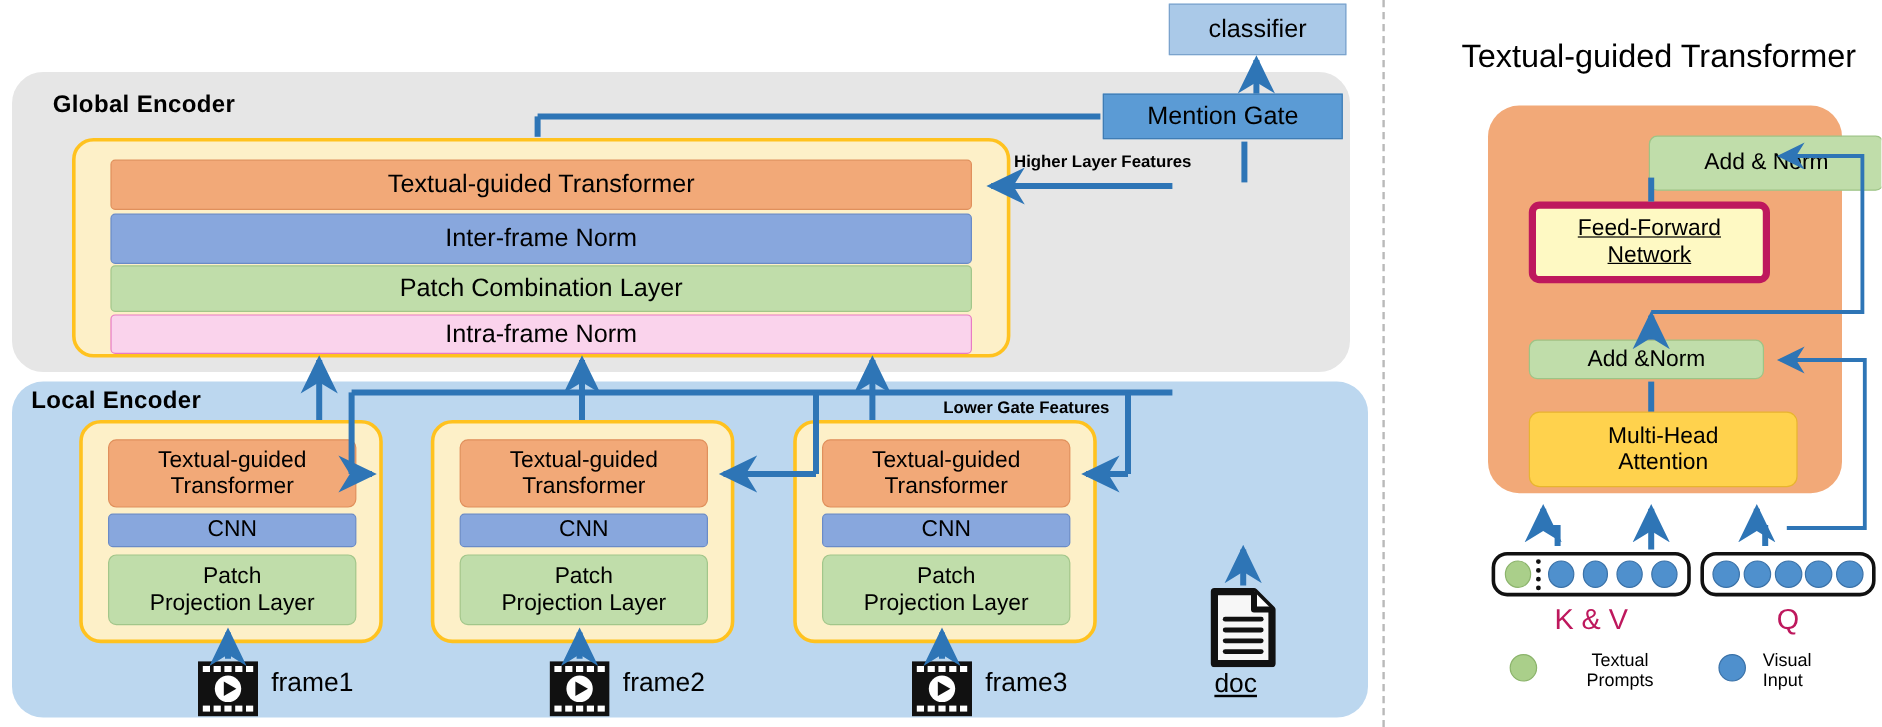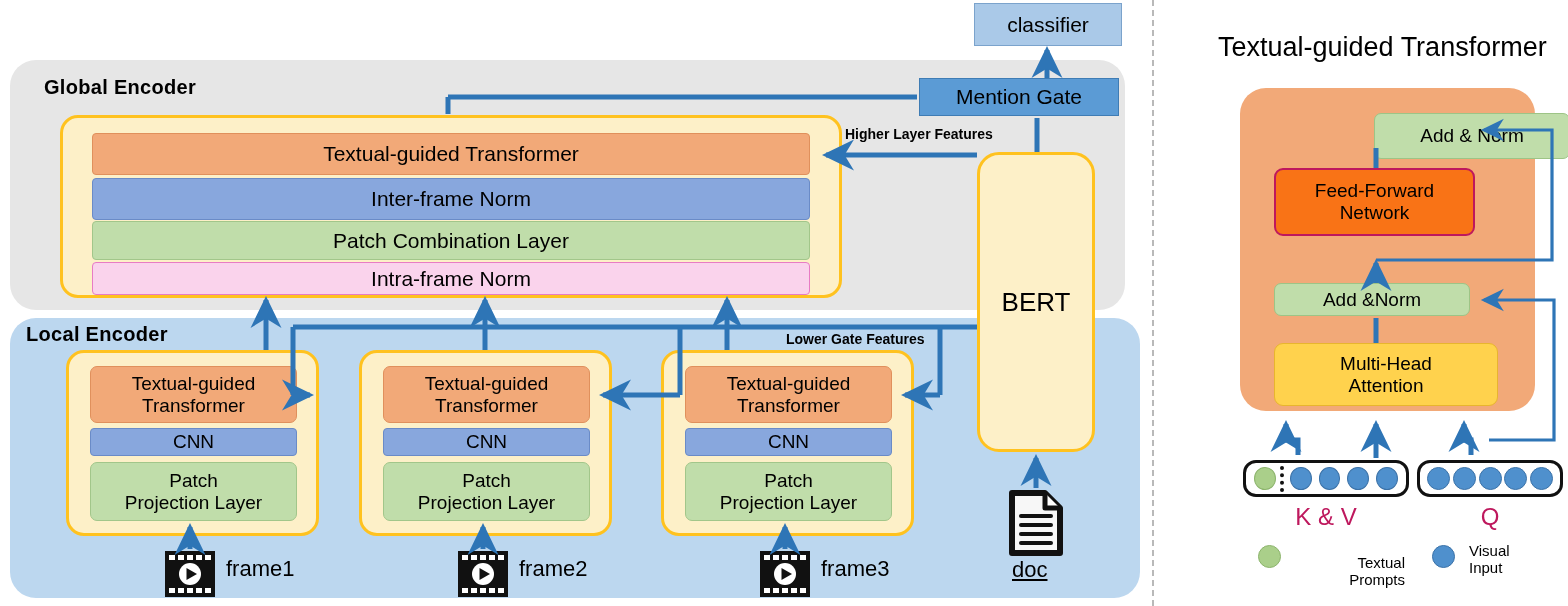--- a/index.html
+++ b/index.html
@@ -101,24 +101,24 @@
     background: #f2a978;
     border-radius: 26px;
   }
   .sub-green {
     background: #c0ddaa; border: 1px solid #9dc486;
     border-radius: 7px; box-sizing: border-box;
     display: flex; align-items: center; justify-content: center;
     font-size: 19px; color: #000;
   }
   .sub-blue {
-    background: #f97316; border: 2px solid #be185d;
+    background: #fef9c3; border: 6px solid #be185d;
     border-radius: 9px; box-sizing: border-box;
     display: flex; align-items: center; justify-content: center;
-    text-align: center; font-size: 19px; color: #000; line-height: 1.15;
+    text-align: center; font-size: 19px; color: #000; line-height: 1.15; text-decoration: underline;
   }
   .sub-yellow {
     background: #ffd24d; border: 1px solid #e8b52e;
     border-radius: 9px; box-sizing: border-box;
     display: flex; align-items: center; justify-content: center;
     text-align: center; font-size: 19px; color: #000; line-height: 1.15;
   }
   .token-box {
     border: 3px solid #111;
     border-radius: 13px;
@@ -195,21 +195,20 @@
   <div class="abs bar bar-blue rad4" style="left:685px; top:428px; width:207px; height:28px; font-size:19px;">CNN</div>
   <div class="abs bar bar-green rad7" style="left:685px; top:462px; width:207px; height:59px; font-size:19px; flex-direction:column;">
     <span>Patch</span>
     <span>Projection Layer</span>
   </div>
 
   <div class="abs box-classifier" style="left:974px; top:3px; width:148px; height:43px;">classifier</div>
 
   <div class="abs box-mention" style="left:919px; top:78px; width:200px; height:38px;">Mention Gate</div>
 
-  <div class="abs panel box-bert" style="left:977px; top:152px; width:118px; height:300px;">BERT</div>
 
   <div class="abs feat-label" style="left:845px; top:126px;">Higher Layer Features</div>
   <div class="abs feat-label" style="left:786px; top:331px;">Lower  Gate Features</div>
 
   <div class="abs" style="left:165px; top:551px;">
     <svg width="50" height="46" viewBox="0 0 50 46">
       <rect x="0" y="0" width="50" height="46" fill="#111"></rect>
       <g fill="#fff">
         <rect x="4" y="4" width="6" height="5"></rect>
           <rect x="13" y="4" width="6" height="5"></rect>
@@ -362,21 +361,21 @@
     <span class="dot dot-blue"></span>
     <span class="dot dot-blue"></span>
     <span class="dot dot-blue"></span>
     <span class="dot dot-blue"></span>
   </div>
   <div class="abs kv-label" style="left:1417px; top:503px; width:146px;">Q</div>
 
   <div class="abs" style="left:1258px; top:545px;">
     <span class="dot dot-green"></span>
   </div>
-  <div class="abs legend-label" style="left:1295px; top:554px; width:110px; text-align:right;">
+  <div class="abs legend-label" style="left:1295px; top:542px; width:110px; text-align:center;">
     <div>Textual</div>
     <div>Prompts</div>
   </div>
 
   <div class="abs" style="left:1432px; top:545px;">
     <span class="dot dot-blue"></span>
   </div>
   <div class="abs legend-label" style="left:1469px; top:542px; width:100px; text-align:left;">
     <div>Visual</div>
     <div>Input</div>

